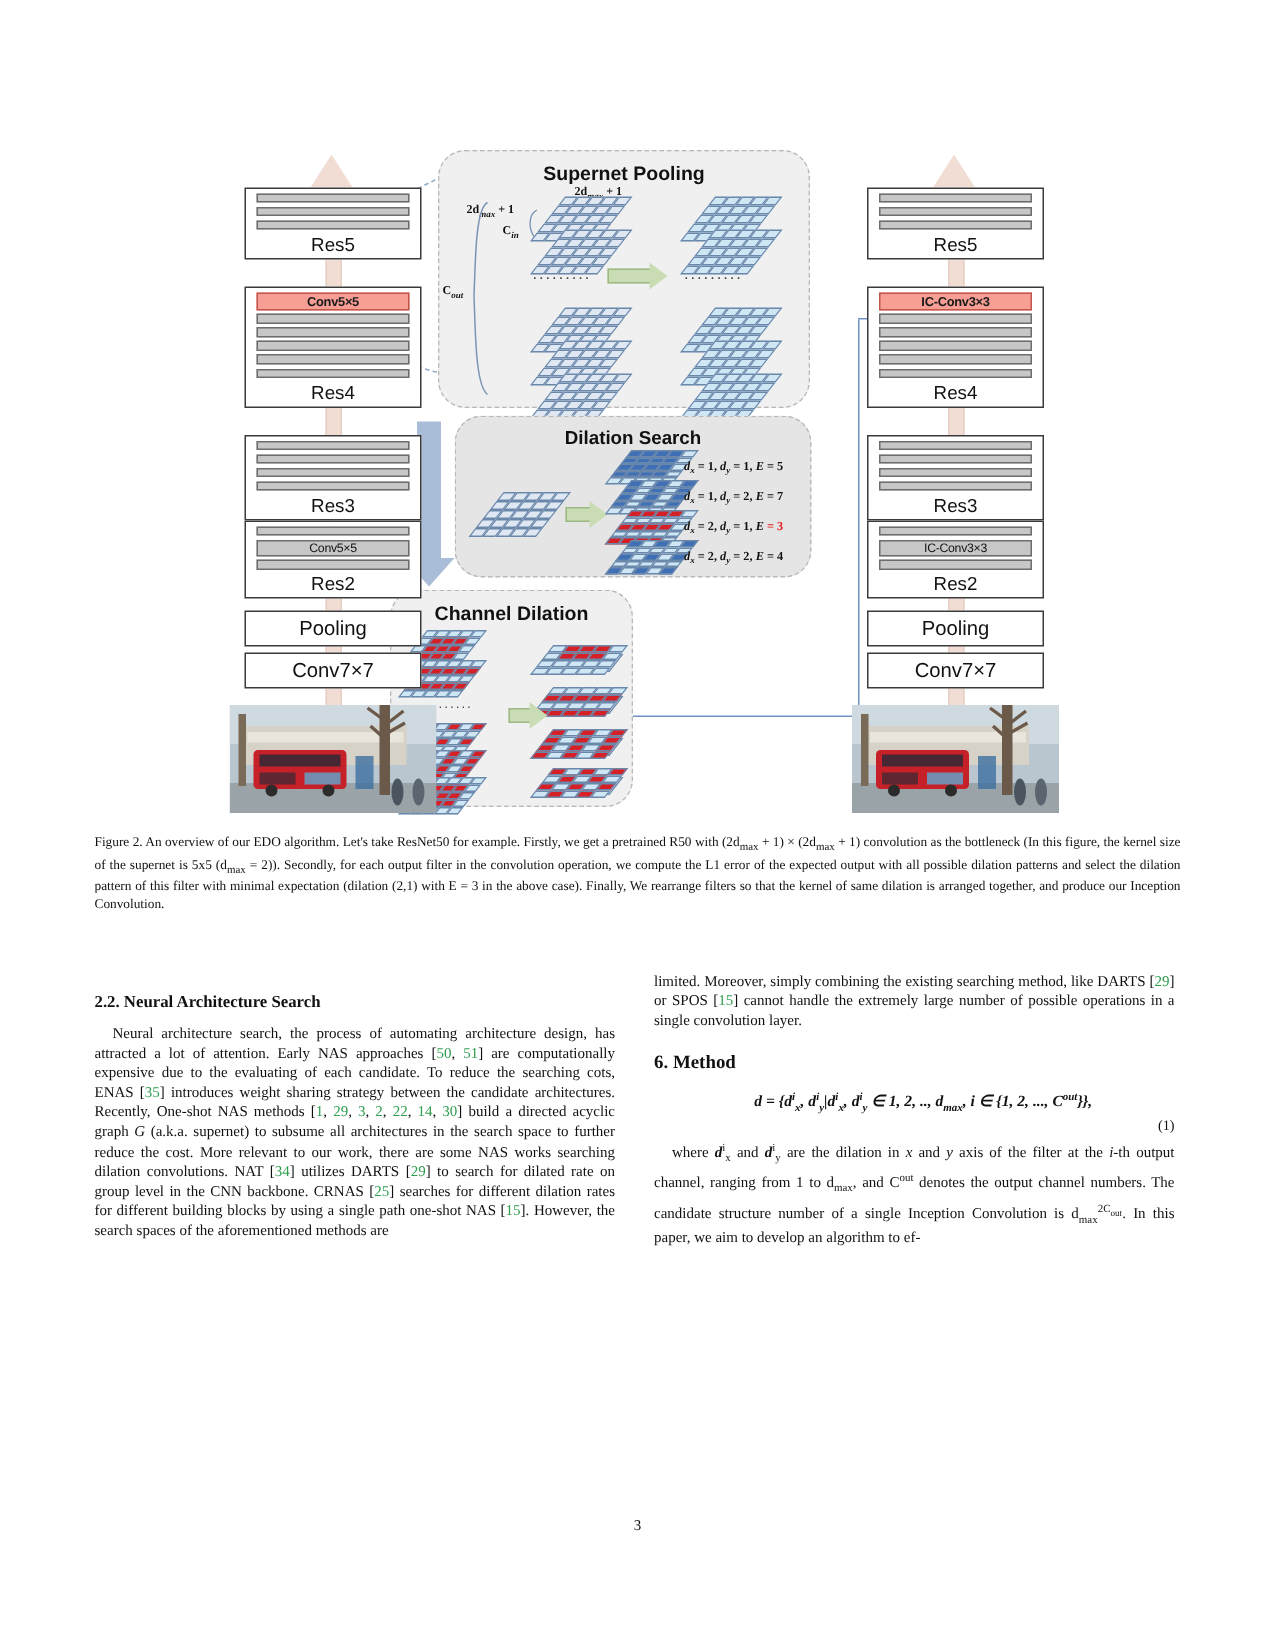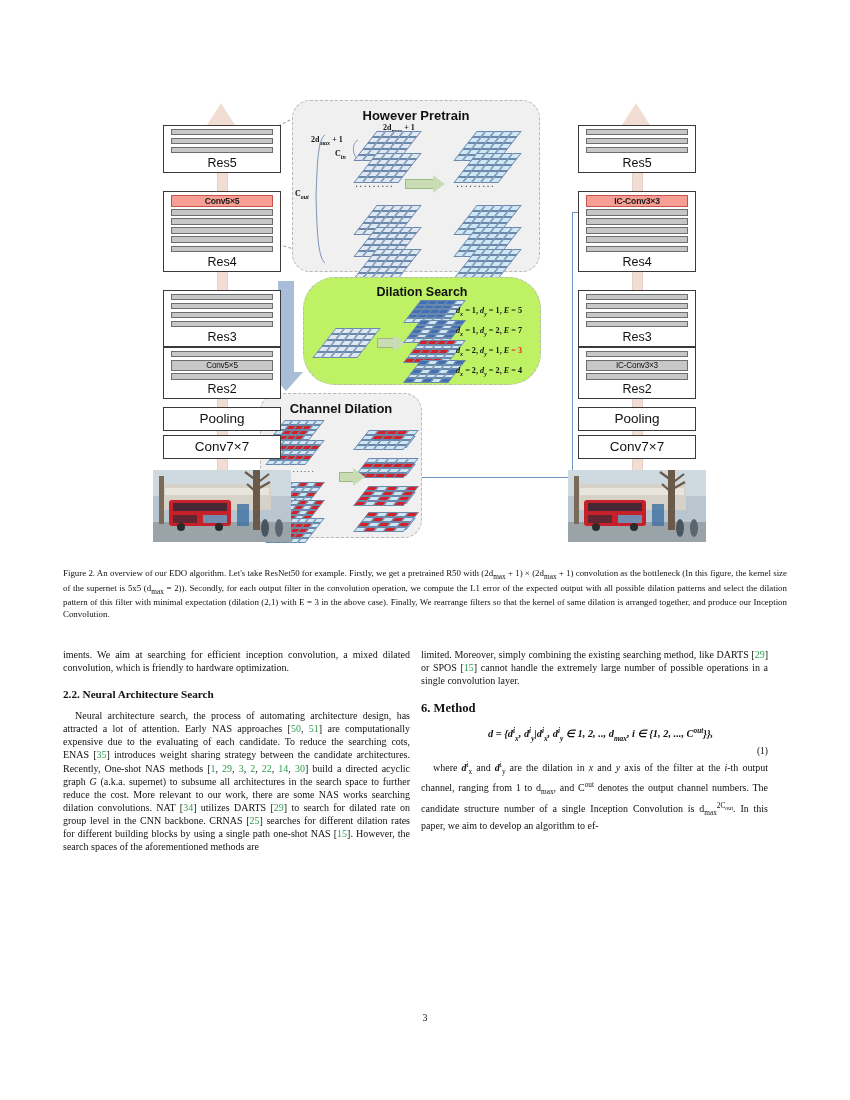--- a/index.html
+++ b/index.html
@@ -125,21 +125,21 @@
   }
 
   
   .panel {
     position: absolute;
     border: 1.2px dashed #b8b8b8;
     border-radius: 18px;
     box-sizing: border-box;
   }
   .panel.grey  { background: #f0f0f0; }
-  .panel.green { background: #bef264; border-radius: 32px; }
+  .panel.green { background: #e5e5e5; }
   .panel-title {
     text-align: center;
     font-family: "Liberation Sans", sans-serif;
     font-weight: bold;
     font-size: 13px;
     color: #111;
     margin-top: 7px;
   }
   .panel.green .panel-title { font-size: 12.5px; }
 
@@ -219,21 +219,21 @@
     position: absolute;
     border: 0;
     box-sizing: border-box;
   }
   .conn.dash { border-top: 1px dashed #8fa8c8; }
 
   
   .caption {
     position: absolute;
     left: 63px;
-    top: 568px;
+    top: 556px;
     width: 724px;
     font-size: 8.9px;
     line-height: 11.9px;
     text-align: justify;
     color: #111;
   }
   .cols {
     position: absolute;
     left: 63px;
     top: 648px;
@@ -243,21 +243,21 @@
   .col {
     position: absolute;
     top: 0;
     width: 347px;
     font-size: 10px;
     line-height: 13.1px;
     text-align: justify;
     color: #111;
   }
   .col.l { left: 0; }
-  .col.r { left: 358px; }
+  .col.r { left: 373px; }
   .col p { margin: 0 0 0 0; text-indent: 12px; }
   .col p.noind { text-indent: 0; }
   h2.sec {
     font-size: 11.2px;
     font-weight: bold;
     margin: 13px 0 8px 0;
     text-indent: 0;
     line-height: 14px;
   }
   h2.sec.big { font-size: 12.6px; margin: 14px 0 9px 0; }
@@ -429,21 +429,21 @@
           <rect x="100" y="0" width="7" height="60" fill="#6b5a4a"></rect>
           <path d="M103 10 L92 2 M103 14 L116 4 M103 22 L94 14 M103 20 L117 12" stroke="#6b5a4a" stroke-width="2.2" fill="none"></path>
           <rect x="6" y="6" width="5" height="48" fill="#7a6a58"></rect>
           <ellipse cx="112" cy="58" rx="4" ry="9" fill="#4a5560"></ellipse>
           <ellipse cx="126" cy="58" rx="4" ry="9" fill="#5a6570"></ellipse>
         </svg>
       </div>
     </div>
 
     <div class="panel grey" style="left:232px; top:5px; width:248px; height:172px;">
-      <div class="panel-title">However Pretrain</div>
+      <div class="panel-title">Supernet Pooling</div>
 
       <div class="lbl" style="left:90px; top:22px;">2d<span class="sub">max</span> + 1</div>
       <div class="lbl" style="left:18px; top:34px;">2d<span class="sub">max</span> + 1</div>
       <div class="lbl" style="left:42px; top:48px;">C<span class="sub">in</span></div>
       <div class="lbl" style="left:2px; top:88px;">C<span class="sub">out</span></div>
 
       <svg style="position:absolute; left:20px; top:32px;" width="14" height="132" viewBox="0 0 14 132">
         <path d="M12 2 C4 6, 4 40, 3 64 C4 90, 4 124, 12 130" stroke="#7b93b5" stroke-width="1" fill="none"></path>
       </svg>
 
@@ -1121,21 +1121,20 @@
       <div class="dots" style="left:20px; top:70px; font-size:9px;">.........</div>
       <div class="garrow" style="left:78px; top:78px; width:16px;"></div>
     </div>
   </div>
 
   <div class="caption">Figure 2. An overview of our EDO algorithm. Let's take ResNet50 for example. Firstly, we get a pretrained R50 with (2d<span class="sub">max</span> + 1) × (2d<span class="sub">max</span> + 1) convolution as the bottleneck (In this figure, the kernel size of the supernet is 5x5 (d<span class="sub">max</span> = 2)). Secondly, for each output filter in the convolution operation, we compute the L1 error of the expected output with all possible dilation patterns and select the dilation pattern of this filter with minimal expectation (dilation (2,1) with E = 3 in the above case). Finally, We rearrange filters so that the kernel of same dilation is arranged together, and produce our Inception Convolution.</div>
 
   <div class="cols">
 
     <div class="col l">
-      <p class="noind">iments. We aim at searching for efficient inception convolution, a mixed dilated convolution, which is friendly to hardware optimization.</p>
       <h2 class="sec">2.2. Neural Architecture Search</h2>
       <p>Neural architecture search, the process of automating architecture design, has attracted a lot of attention. Early NAS approaches [<span class="ref">50</span>, <span class="ref">51</span>] are computationally expensive due to the evaluating of each candidate. To reduce the searching cots, ENAS [<span class="ref">35</span>] introduces weight sharing strategy between the candidate architectures. Recently, One-shot NAS methods [<span class="ref">1</span>, <span class="ref">29</span>, <span class="ref">3</span>, <span class="ref">2</span>, <span class="ref">22</span>, <span class="ref">14</span>, <span class="ref">30</span>] build a directed acyclic graph <i>G</i> (a.k.a. supernet) to subsume all architectures in the search space to further reduce the cost. More relevant to our work, there are some NAS works searching dilation convolutions. NAT [<span class="ref">34</span>] utilizes DARTS [<span class="ref">29</span>] to search for dilated rate on group level in the CNN backbone. CRNAS [<span class="ref">25</span>] searches for different dilation rates for different building blocks by using a single path one-shot NAS [<span class="ref">15</span>]. However, the search spaces of the aforementioned methods are</p>
     </div>
 
     <div class="col r">
       <p class="noind">limited. Moreover, simply combining the existing searching method, like DARTS [<span class="ref">29</span>] or SPOS [<span class="ref">15</span>] cannot handle the extremely large number of possible operations in a single convolution layer.</p>
       <h2 class="sec big">6. Method</h2>
       <p class="eq"><b><i>d</i></b> = {<b><i>d</i></b><span class="sup">i</span><span class="sub">x</span>, <b><i>d</i></b><span class="sup">i</span><span class="sub">y</span>|<b><i>d</i></b><span class="sup">i</span><span class="sub">x</span>, <b><i>d</i></b><span class="sup">i</span><span class="sub">y</span> ∈ 1, 2, .., d<span class="sub">max</span>, i ∈ {1, 2, ..., C<span class="sup">out</span>}},</p>
       <p class="eqnum">(1)</p>
       <p>where <b><i>d</i></b><span class="sup">i</span><span class="sub">x</span> and <b><i>d</i></b><span class="sup">i</span><span class="sub">y</span> are the dilation in <i>x</i> and <i>y</i> axis of the filter at the <i>i</i>-th output channel, ranging from 1 to d<span class="sub">max</span>, and C<span class="sup">out</span> denotes the output channel numbers. The candidate structure number of a single Inception Convolution is d<span class="sub">max</span><span class="sup">2C<sub>out</sub></span>. In this paper, we aim to develop an algorithm to ef-</p>

